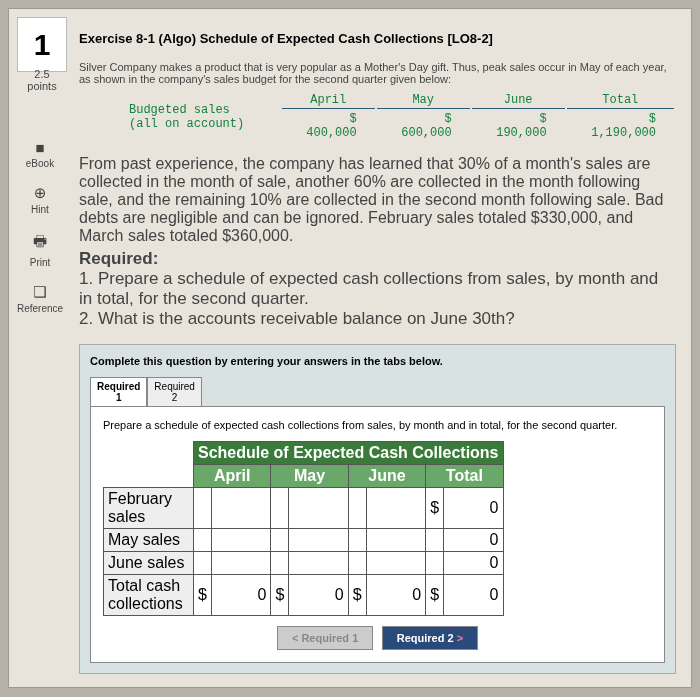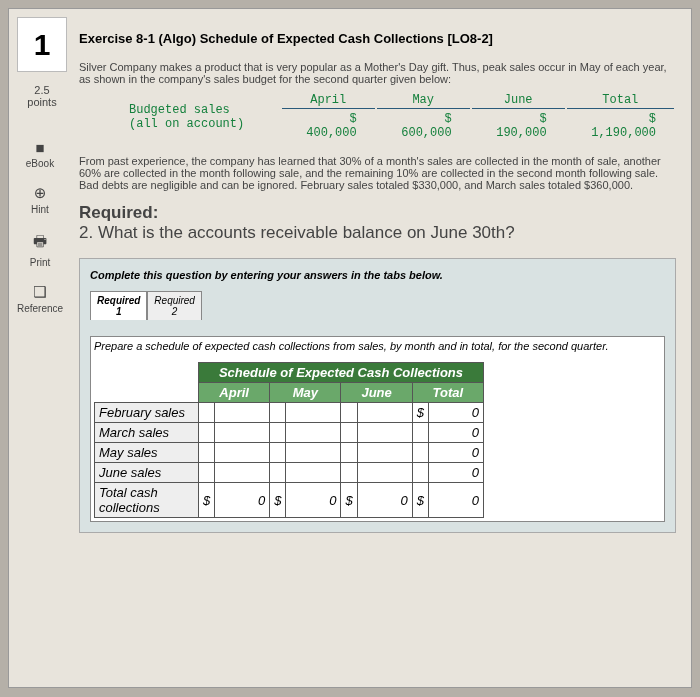--- a/index.html
+++ b/index.html
@@ -24,21 +24,21 @@
     background: #fff;
     border: 1px solid #bbb;
     display: flex;
     align-items: center;
     justify-content: center;
     font-size: 30px;
     font-weight: bold;
   }
   .points-box {
     position: absolute;
-    left: 8px; top: 75px;
+    left: 8px; top: 59px;
     width: 50px;
     text-align: center;
     font-size: 11px;
     color: #444;
   }
   .sidebar {
     position: absolute;
     left: 0; top: 130px;
     width: 62px;
   }
@@ -62,55 +62,54 @@
   .intro { font-size: 11px; color: #444; margin-bottom: 1px; }
   .budget-table {
     font-family: "Courier New", monospace;
     font-size: 12px;
     color: #15803d;
     margin: 5px 0 12px 30px;
   }
   .budget-table td { padding: 1px 18px; }
   .budget-table .hdr td { border-bottom: 1px solid #2a5a7a; text-align: center; }
   .budget-table .vals td { text-align: right; }
-  .para { font-size: 11px; color: #444; margin-bottom: 12px; }
+  .para { font-size: 16px; color: #444; margin-bottom: 4px; }
   .reqlist { font-size: 17px; color: #444; margin-bottom: 15px; }
   .answer-area {
     background: #d9e2e2;
     border: 1px solid #aaa;
     padding: 10px;
     margin-top: 10px;
-    font-style: italic;
   }
   .instr { font-size: 11px; font-weight: bold; margin-bottom: 10px; }
-  .tabs { display: flex; margin-bottom: 16px; }
+  .tabs { display: flex; margin-bottom: 0; }
   .tab {
     border: 1px solid #888;
     border-bottom: none;
     padding: 3px 6px;
     font-size: 10px;
     background: #eee;
     cursor: pointer;
     text-align: center;
     line-height: 1.1;
   }
   .tab.active { background: #fff; font-weight: bold; }
   .tabbody {
     background: #fff;
     border: 1px solid #888;
-    padding: 3px;
+    padding: 12px;
   }
   .sched-intro { font-size: 11px; margin-bottom: 10px; }
-  .sched-table { border-collapse: collapse; font-size: 13px; }
+  .sched-table { border-collapse: collapse; font-size: 16px; }
   .sched-table th, .sched-table td { border: 1px solid #555; padding: 2px 4px; height: 16px; }
   .sched-title { background: #3a7a3a; color: #fff; text-align: center; font-weight: bold; }
   .sched-colh { background: #6aa86a; color: #fff; text-align: center; font-weight: bold; }
   .sched-table td.val { text-align: right; min-width: 55px; }
   .sched-table td.cur { width: 12px; text-align: center; }
-  .rowlabel { background: #eee; width: 104px; }
+  .rowlabel { background: #eee; width: 90px; }
   .nav-btns { margin-top: 10px; text-align: center; }
   .nav-btn {
     display: inline-block;
     padding: 5px 14px;
     font-size: 11px;
     font-weight: bold;
     border: 1px solid #888;
     margin: 0 2px;
     cursor: pointer;
   }
@@ -165,20 +164,21 @@
         <td>$ 190,000</td>
         <td>$ 1,190,000</td>
       </tr>
     </tbody>
       </table>
 
     <div class="para">From past experience, the company has learned that 30% of a month's sales are collected in the month of sale, another 60% are collected in the month following sale, and the remaining 10% are collected in the second month following sale. Bad debts are negligible and can be ignored. February sales totaled $330,000, and March sales totaled $360,000.</div>
 
     <div class="reqlist">
       <div style="font-weight:bold">Required:</div>
+      <div>1. Prepare a schedule of expected cash collections from sales, by month and in total, for the second quarter.</div>
       <div>2. What is the accounts receivable balance on June 30th?</div>
     </div>
 
     <div class="answer-area">
       <div class="instr">Complete this question by entering your answers in the tabs below.</div>
 
       <div class="tabs">
         <div class="tab active">
           <span>Required</span><br>
           <span>1</span>
@@ -210,31 +210,20 @@
             <td class="cur"></td>
                 <td class="val"></td>
             <td class="cur"></td>
                 <td class="val"></td>
             <td class="cur"></td>
                 <td class="val"></td>
             <td class="cur">$</td>
                 <td class="val">0</td>
           </tr>
           <tr>
-            <td class="rowlabel">March sales</td>
-            <td class="cur"></td>
-                <td class="val"></td>
-            <td class="cur"></td>
-                <td class="val"></td>
-            <td class="cur"></td>
-                <td class="val"></td>
-            <td class="cur"></td>
-                <td class="val">0</td>
-          </tr>
-          <tr>
             <td class="rowlabel">May sales</td>
             <td class="cur"></td>
                 <td class="val"></td>
             <td class="cur"></td>
                 <td class="val"></td>
             <td class="cur"></td>
                 <td class="val"></td>
             <td class="cur"></td>
                 <td class="val">0</td>
           </tr>
@@ -256,16 +245,26 @@
             <td class="cur">$</td>
                 <td class="val">0</td>
             <td class="cur">$</td>
                 <td class="val">0</td>
             <td class="cur">$</td>
                 <td class="val">0</td>
           </tr>
         </tbody>
           </table>
 
+        <div class="nav-btns">
+          <span class="nav-btn nav-prev">
+            <span>&lt;</span>
+            <span>Required 1</span>
+          </span>
+          <span class="nav-btn nav-next">
+            <span>Required 2</span>
+            <span style="color:#f7a">&gt;</span>
+          </span>
+        </div>
       </div>
     </div>
   </div>
 </div>
 
 </body></html>

